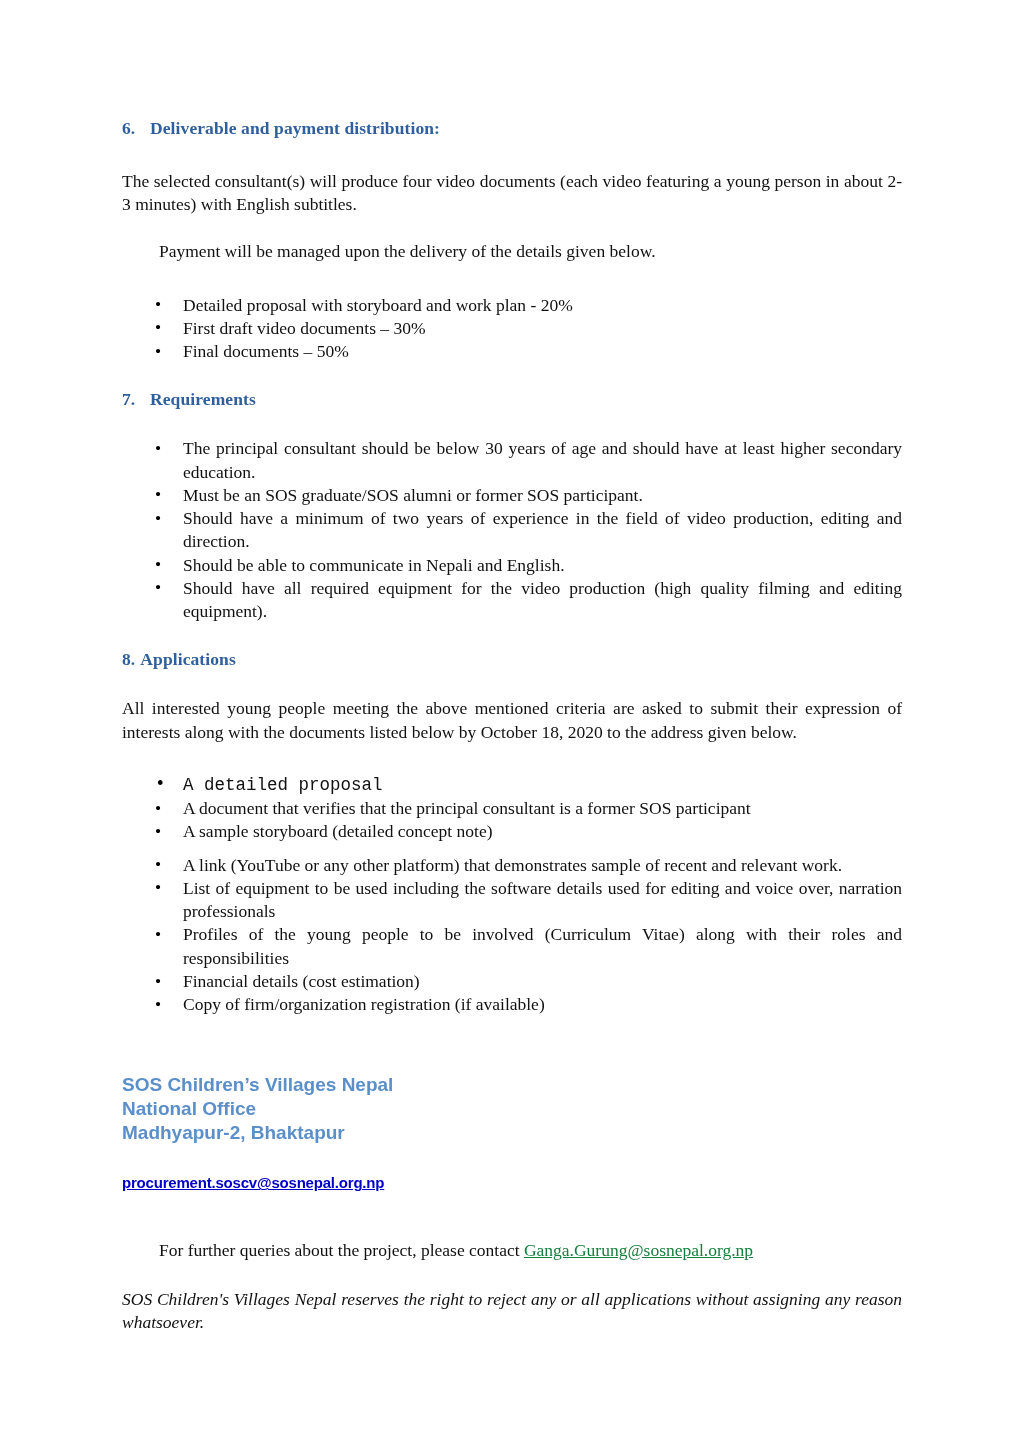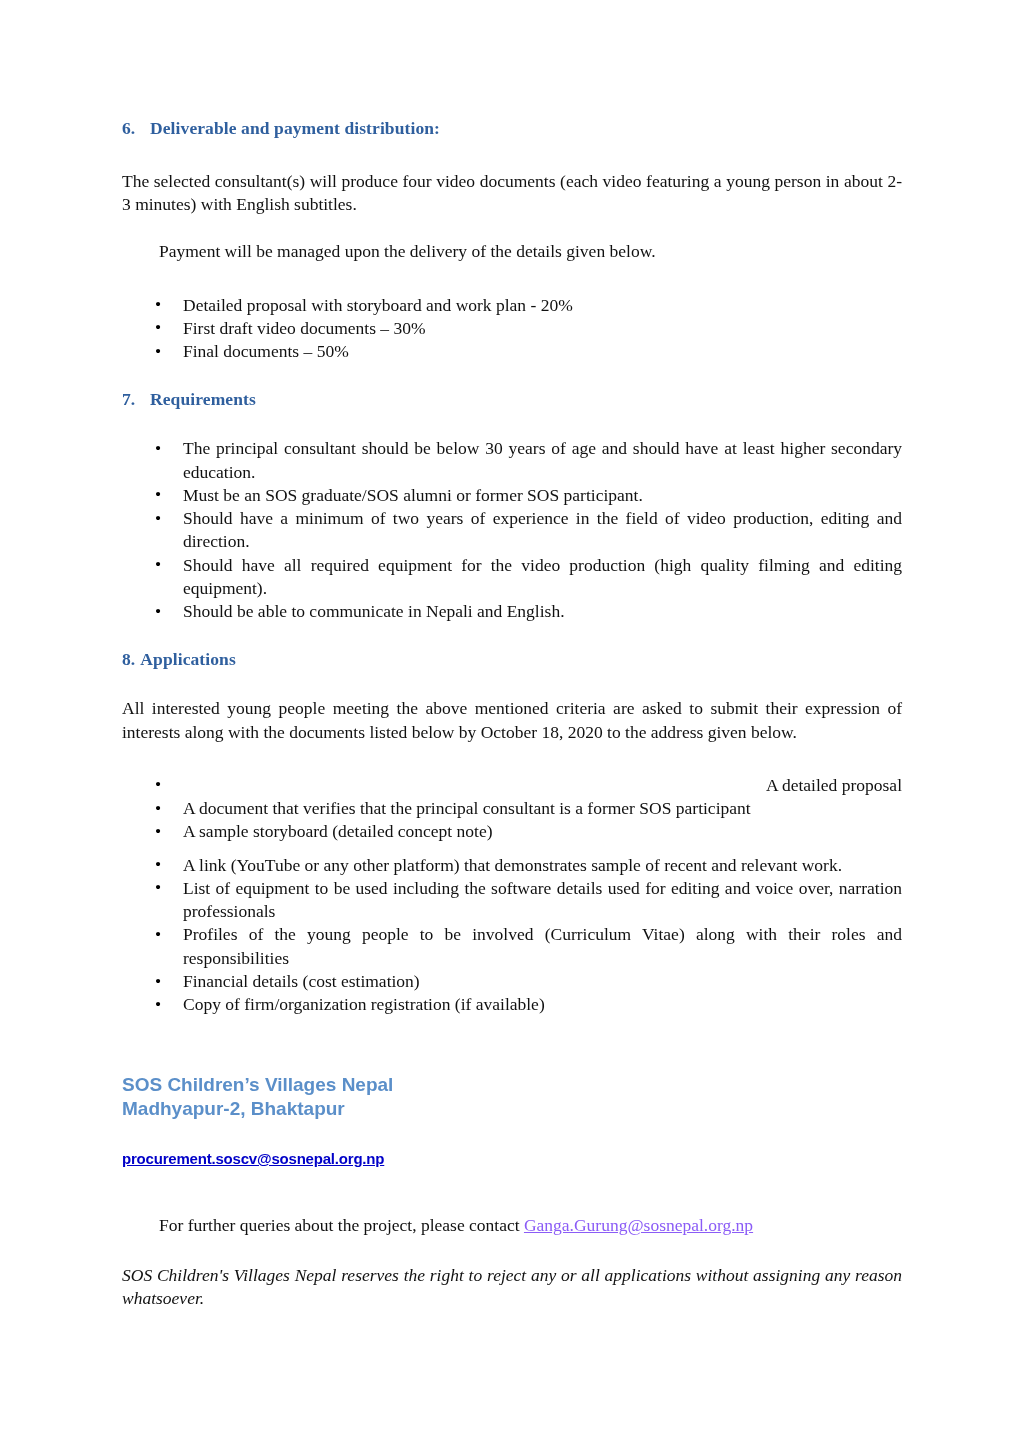--- a/index.html
+++ b/index.html
@@ -121,21 +121,21 @@
     font-size: 15px;
     color: #0000c8;
     text-decoration: underline;
     letter-spacing: -0.2px;
     margin-top: 28px;
   }
 
   
   a.inline-link,
   .inline-link {
-    color: #8b5cf6;
+    color: #15803d;
     text-decoration: underline;
     font-family: "Liberation Serif", "DejaVu Serif", serif;
     font-size: 17.5px;
   }
 </style>
 </head>
 <body>
 
 <div class="page">
   <div class="content">
@@ -165,51 +165,52 @@
     <h2 class="section-heading tabbed">
       <span class="num">7.</span><span>Requirements</span>
     </h2>
 
     <div class="sp-26"></div>
 
     <ul class="bullets">
       <li>The principal consultant should be below 30 years of age and should have at least higher secondary education.</li>
       <li>Must be an SOS graduate/SOS alumni or former SOS participant.</li>
       <li>Should have a minimum of two years of experience in the field of video production, editing and direction.</li>
+      <li>Should be able to communicate in Nepali and English.</li>
       <li>Should have all required equipment for the video production (high quality filming and editing equipment).</li>
-      <li>Should be able to communicate in Nepali and English.</li>
     </ul>
 
     <div class="sp-26"></div>
 
     <h2 class="section-heading plain">
       <span class="num">8.</span><span>Applications</span>
     </h2>
 
     <div class="sp-26"></div>
 
     <p class="para">All interested young people meeting the above mentioned criteria are asked to submit their expression of interests along with the documents listed below by October 18, 2020 to the address given below.</p>
 
     <div class="sp-30"></div>
 
     <ul class="bullets">
-      <li class="noj" style="text-align:right;">A detailed proposal</li>
+      <li class="noj" style="text-align:left;font-family:Liberation Mono, monospace;">A detailed proposal</li>
       <li style="text-align:left;">A document that verifies that the principal consultant is a former SOS participant</li>
       <li style="text-align:left;">A sample storyboard (detailed concept note)</li>
       <li style="text-align:left;margin-top:10px;">A link (YouTube or any other platform) that demonstrates sample of recent and relevant work.</li>
       <li>List of equipment to be used including the software details used for editing and voice over, narration professionals</li>
       <li>Profiles of the young people to be involved (Curriculum Vitae) along with their roles and responsibilities</li>
       <li style="text-align:left;">Financial details (cost estimation)</li>
       <li style="text-align:left;">Copy of firm/organization registration (if available)</li>
     </ul>
 
     <div class="sp-56"></div>
 
     <div class="address-block">
       <span class="address-line">SOS Children’s Villages Nepal</span>
+      <span class="address-line">National Office</span>
       <span class="address-line">Madhyapur-2, Bhaktapur</span>
       <a class="email-link" href="#">procurement.soscv@sosnepal.org.np</a>
     </div>
 
     <div class="sp-44"></div>
 
     <p class="para nojustify"><span>For further queries about the project, please contact </span><a class="inline-link" href="#">Ganga.Gurung@sosnepal.org.np</a></p>
 
     <div class="sp-26"></div>
 

